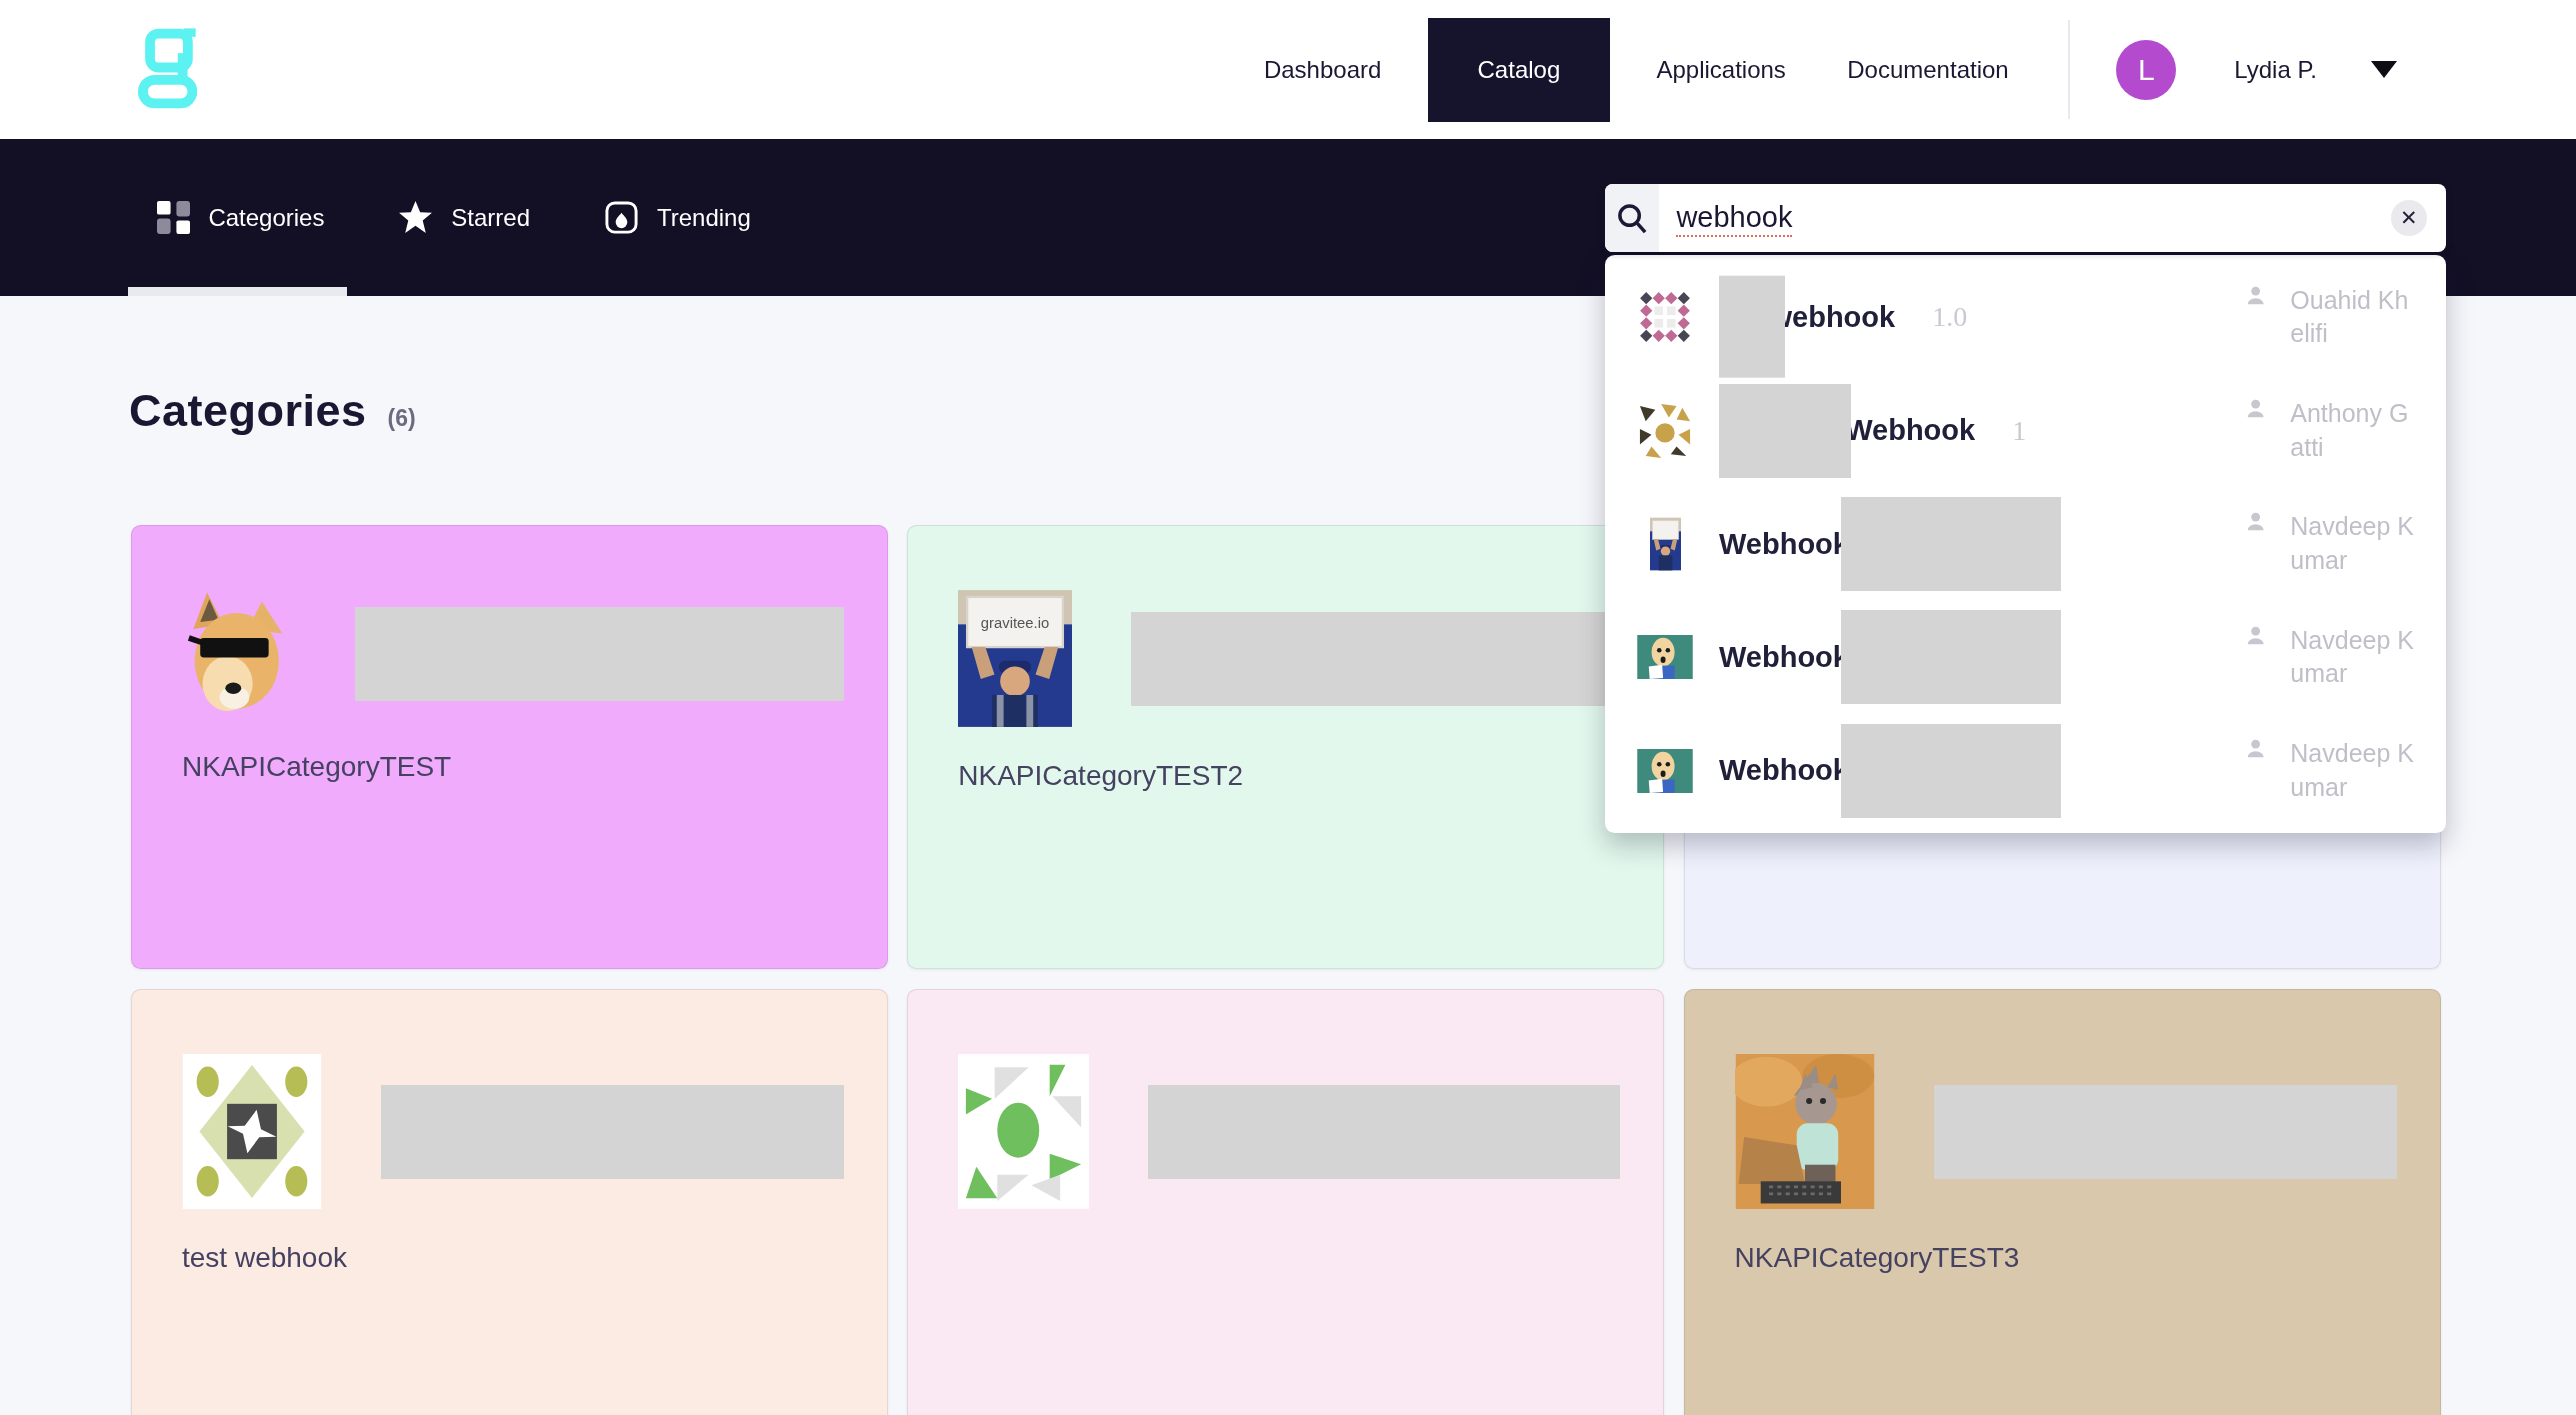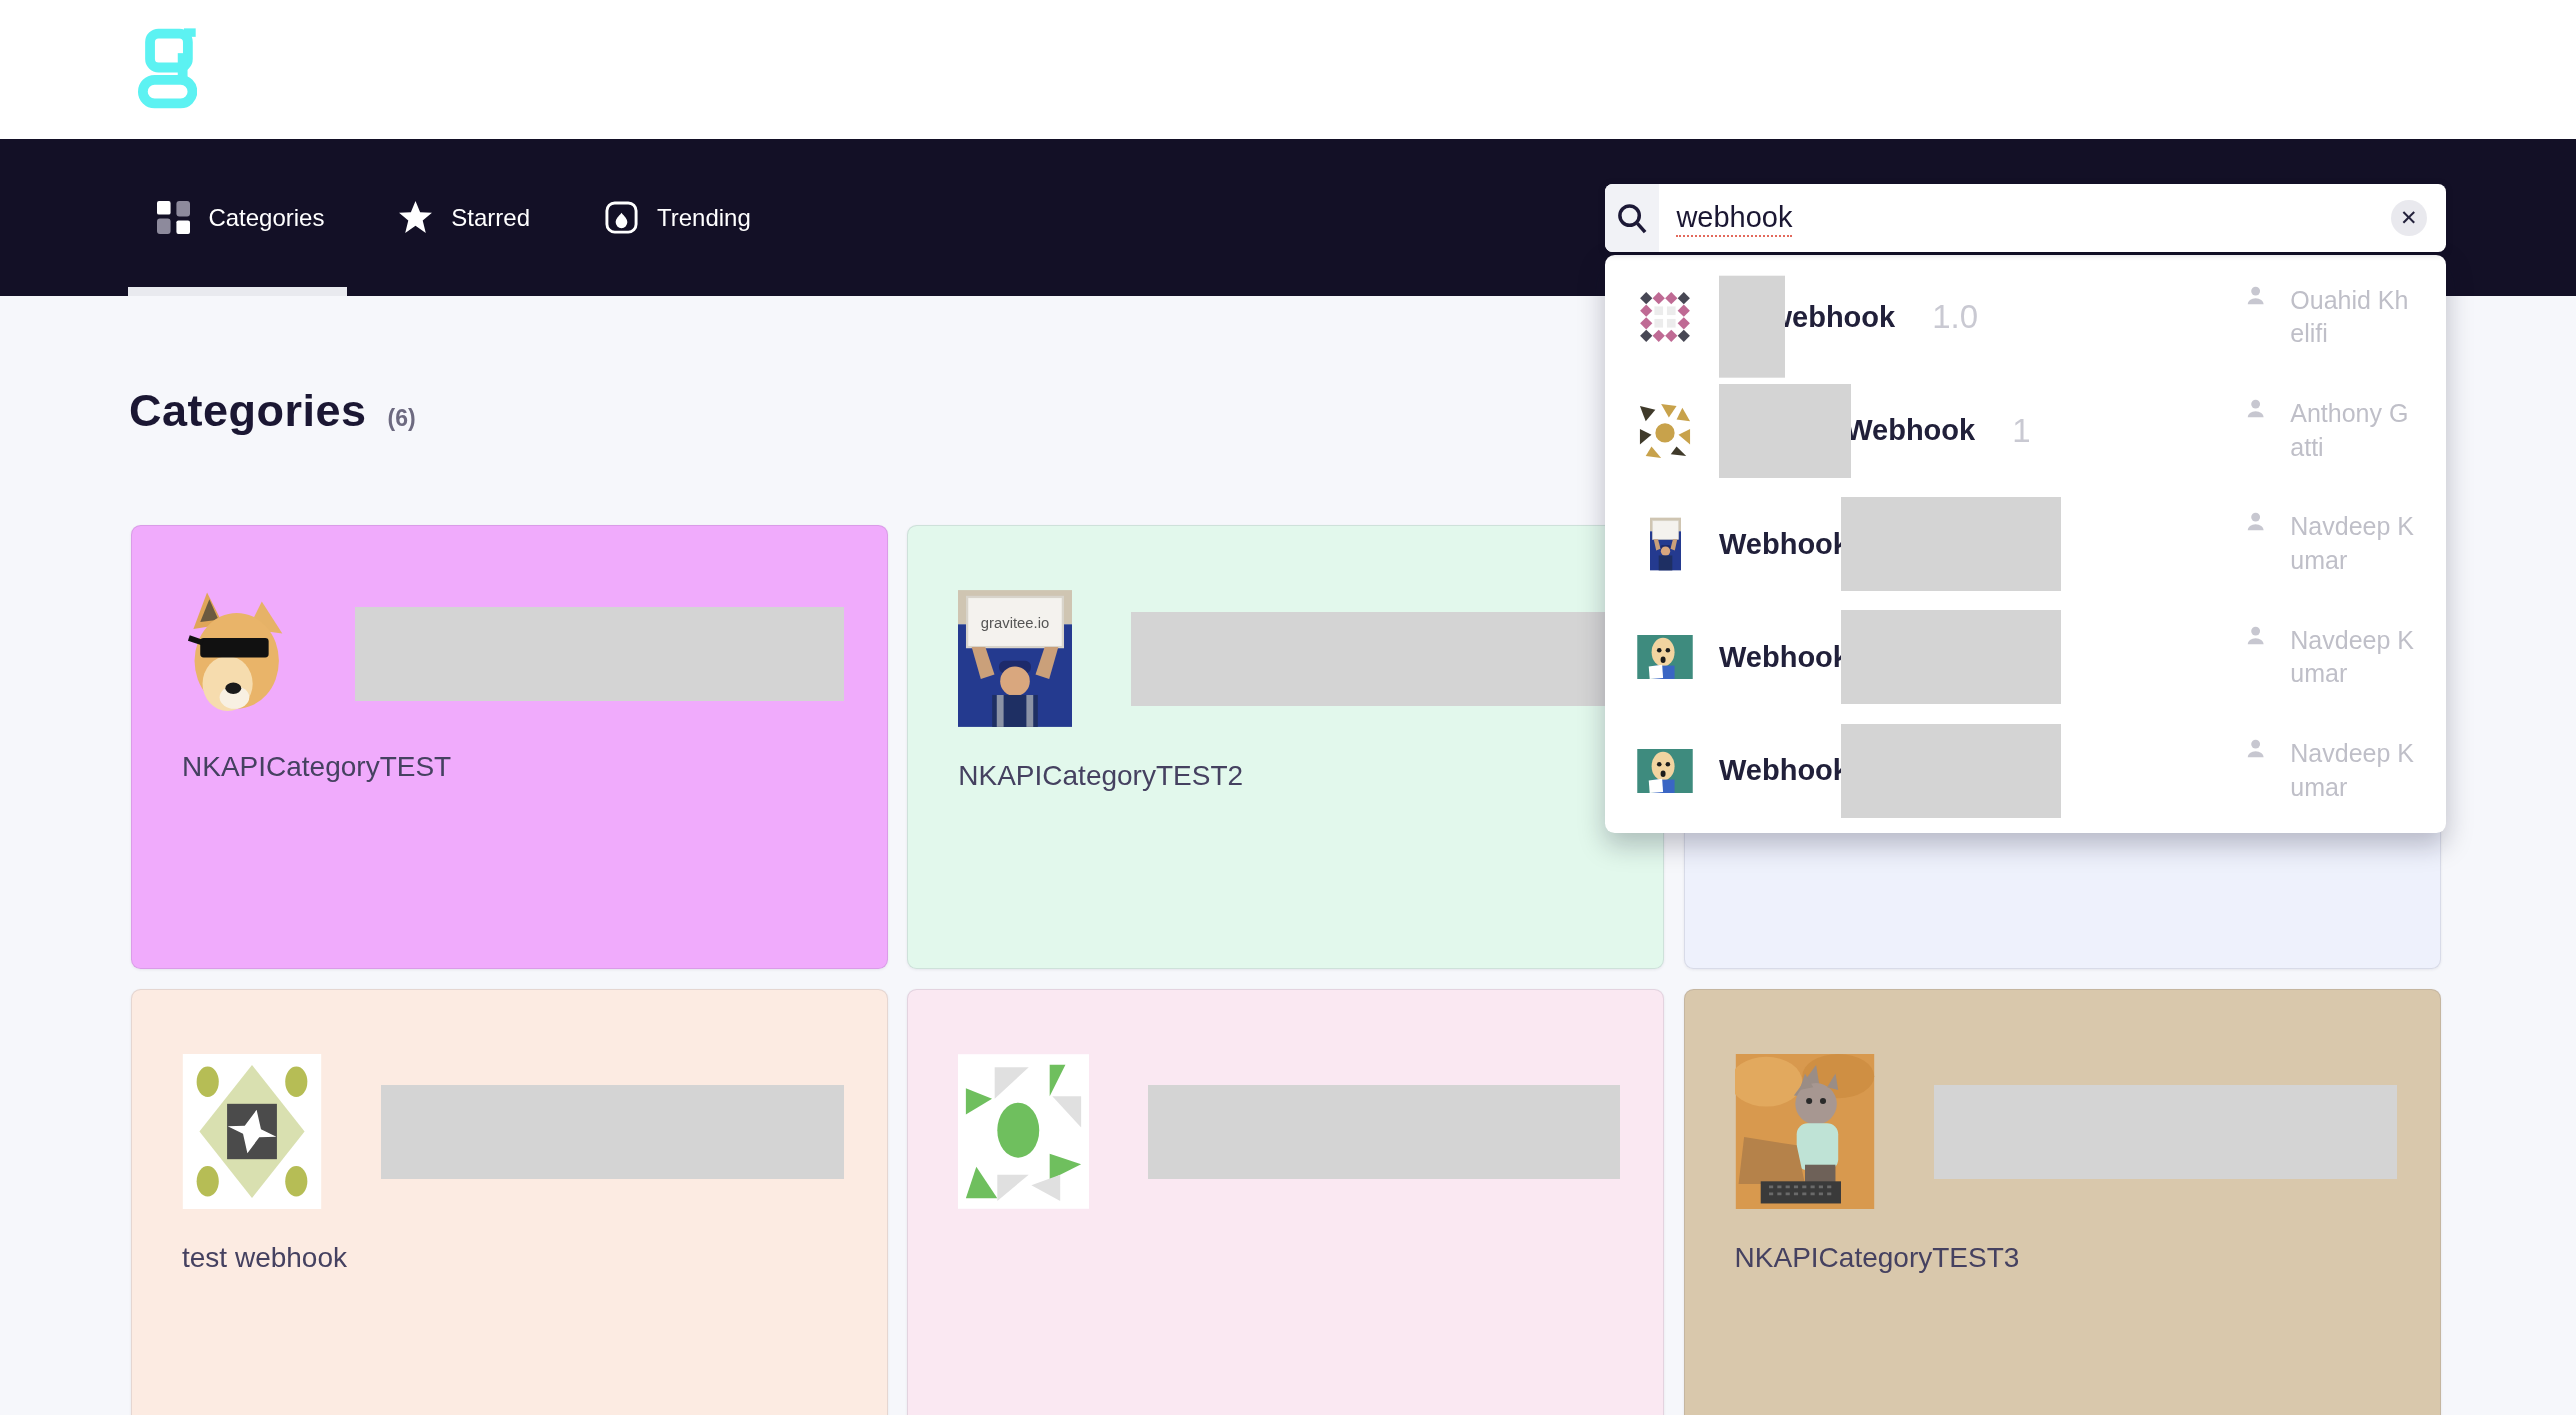--- a/index.html
+++ b/index.html
@@ -30,21 +30,21 @@
   .clear-btn { margin-left:auto; margin-right:19.3px; width:36px; height:36px; border-radius:50%; background:#e9e9ee; display:flex; align-items:center; justify-content:center; font-size:21px; color:#24223c; cursor:pointer; flex:none; }
 
   
   .dropdown { position:absolute; left:1605px; top:255px; width:841px; height:578px; background:#ffffff; border-radius:9.7px; box-shadow:0 11.6px 27px rgba(15,15,40,.25); z-index:55; display:flex; flex-direction:column; padding:5.8px 0; }
   .result-row { flex:1; display:flex; align-items:center; padding:0 29px; cursor:pointer; }
   .result-icon { width:62px; display:flex; justify-content:center; align-items:center; margin-right:23px; flex:none; }
   .result-main { display:flex; align-items:center; }
   .result-main > * { position:relative; }
   .ph { background:#d4d4d4; flex:none; }
   .result-name { font-size:29px; font-weight:bold; color:#21203a; white-space:nowrap; }
-  .result-version { font-size:33px; color:#c9c9d2; margin-left:37px; }
+  .result-version { font-size:28px; color:#c9c9d2; margin-left:37px;font-family:Liberation Serif, serif; }
   .row-1 .ph { width:66px; height:102px; z-index:2; transform:translateY(9.7px); }
   .row-1 .result-name { margin-left:-15.5px; z-index:1; }
   .row-2 .ph { width:132px; height:94px; z-index:2; }
   .row-2 .result-name { margin-left:-5.8px; z-index:1; }
   .row-after .result-name { z-index:1; }
   .row-after .ph { width:220px; height:94px; margin-left:-7.7px; z-index:2; }
   .row-after .result-version { margin-left:-21px; z-index:0; }
   .result-author { margin-left:auto; display:flex; gap:24px; align-items:flex-start; width:172px; flex:none; }
   .author-text { font-size:25px; color:#bfbfc8; line-height:1.35; width:137px; word-break:break-all; }
 
@@ -65,20 +65,30 @@
 
 <div class="page">
 
   <header class="header">
     <svg class="logo" viewBox="0 0 92 124">
       <rect x="20" y="10" width="58" height="52" rx="13" fill="none" stroke="#5cf2f2" stroke-width="15"></rect>
       <rect x="72" y="2" width="18" height="13" fill="#5cf2f2"></rect>
       <line x1="70" y1="40" x2="70" y2="86" stroke="#5cf2f2" stroke-width="15"></line>
       <rect x="9" y="81" width="76" height="36" rx="18" fill="none" stroke="#5cf2f2" stroke-width="15"></rect>
     </svg>
+    <nav class="nav">
+      <div class="nav-link">Dashboard</div>
+      <div class="nav-link active">Catalog</div>
+      <div class="nav-link">Applications</div>
+      <div class="nav-link">Documentation</div>
+      <div class="hdr-divider"></div>
+      <div class="avatar">L</div>
+      <div class="user-name">Lydia P.</div>
+      <div class="caret"></div>
+    </nav>
   </header>
 
   <nav class="subnav">
     <div class="subnav-item">
       <svg width="33" height="33" viewBox="0 0 34 34">
         <rect x="0" y="0" width="14" height="14" rx="2" fill="#ffffff"></rect>
         <rect x="0" y="18" width="14" height="16" rx="3" fill="#8d8a9c"></rect>
         <rect x="20" y="0" width="14" height="16" rx="3" fill="#8d8a9c"></rect>
         <rect x="20" y="20" width="14" height="14" rx="2" fill="#ffffff"></rect>
       </svg>

